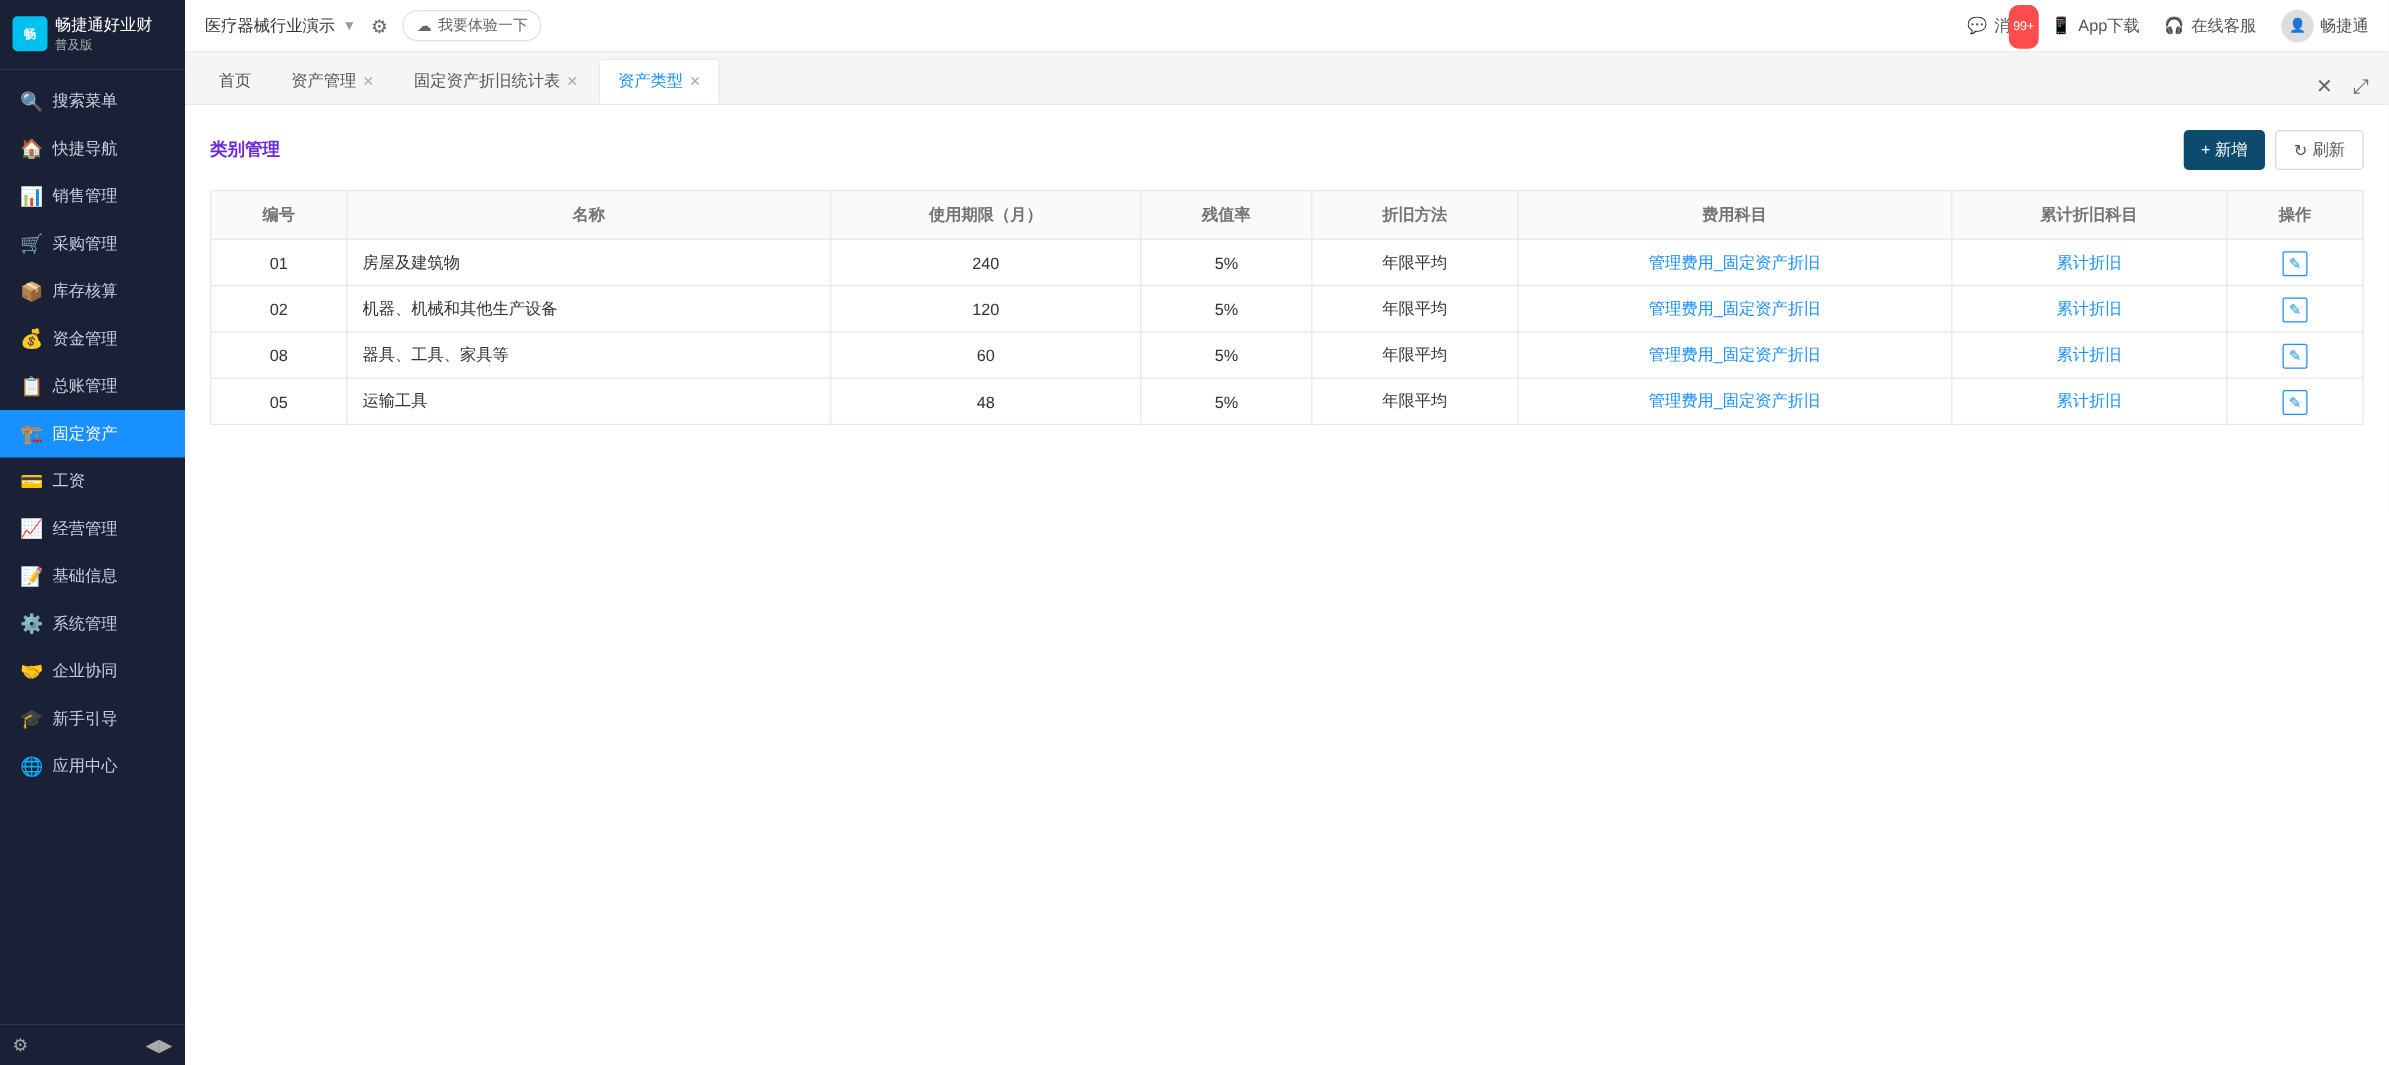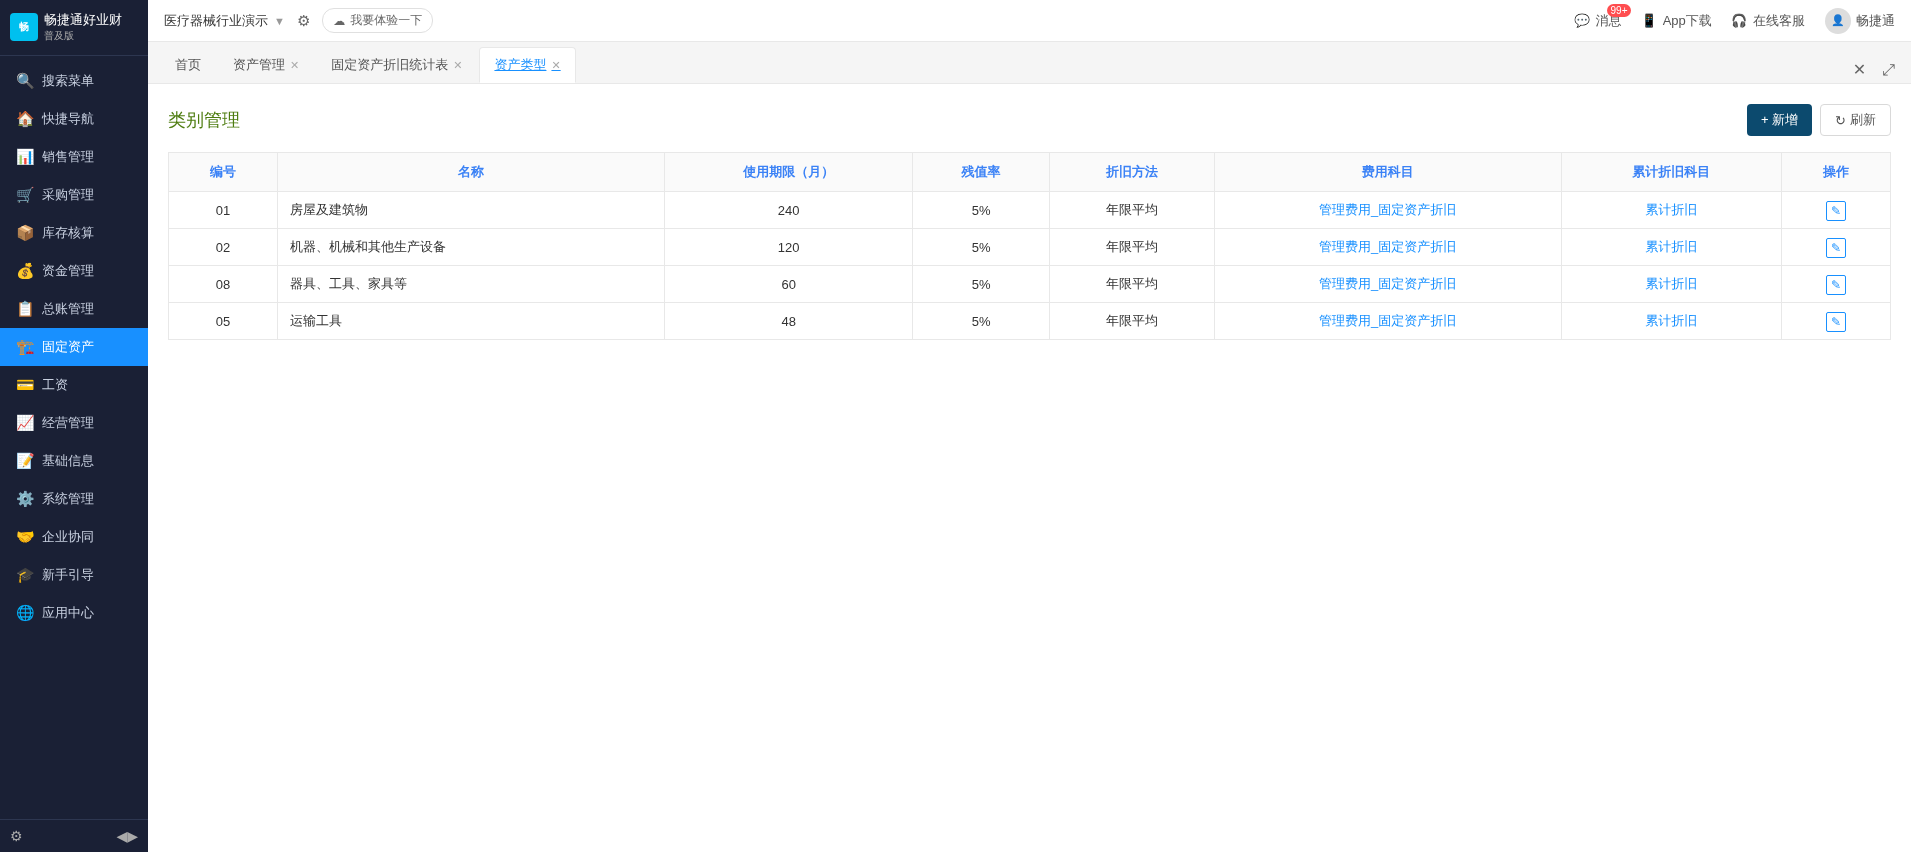--- a/index.html
+++ b/index.html
@@ -66,21 +66,21 @@
     .topbar-project { display: flex; align-items: center; gap: 6px; color: #333; font-size: 13px; cursor: pointer; }
     .topbar-chevron { color: #999; font-size: 11px; }
     .topbar-gear { color: #666; cursor: pointer; font-size: 15px; }
     .topbar-trial { display: flex; align-items: center; gap: 5px; color: #666; font-size: 12px; cursor: pointer; border: 1px solid #e0e0e0; border-radius: 12px; padding: 3px 10px; }
     .topbar-right { display: flex; align-items: center; gap: 20px; }
     .topbar-right-item { display: flex; align-items: center; gap: 5px; color: #555; font-size: 13px; cursor: pointer; position: relative; }
     .badge {
       background: #ff4d4f;
       color: #fff;
       font-size: 10px;
-      padding: 1px 4px;
+      padding: 12px 4px;
       border-radius: 8px;
       position: absolute;
       top: -8px; right: -10px;
     }
     .topbar-avatar { width: 26px; height: 26px; background: #ddd; border-radius: 50%; display: flex; align-items: center; justify-content: center; font-size: 11px; color: #666; }
 
     
     .tabs-bar {
       height: 42px;
       background: #f5f5f5;
@@ -99,32 +99,31 @@
       border: 1px solid transparent;
       color: #555;
       background: transparent;
     }
     .tab.active {
       background: #fff;
       border-color: #e8e8e8;
       border-bottom-color: #fff;
       color: #1890ff;
       font-weight: 500;
-      text-decoration: underline;
     }
     .tab-close { font-size: 11px; color: #aaa; cursor: pointer; }
     .tabs-actions { margin-left: auto; display: flex; align-items: center; gap: 8px; }
     .tabs-action-btn { background: none; border: none; cursor: pointer; color: #666; font-size: 16px; padding: 4px; }
 
     
     .page-content { flex: 1; padding: 20px 20px; overflow: auto; background: #fff; }
 
     
     .page-header { display: flex; align-items: center; justify-content: space-between; margin-bottom: 16px; }
-    .page-title { font-size: 18px; font-weight: 400; color: #4d7c0f; }
+    .page-title { font-size: 14px; font-weight: 700; color: #6d28d9; }
     .page-actions { display: flex; gap: 8px; }
     .btn-primary {
       background: #0c4a6e;
       color: #fff;
       border: none;
       border-radius: 4px;
       padding: 6px 14px;
       font-size: 13px;
       cursor: pointer;
       display: flex; align-items: center; gap: 4px;
@@ -140,21 +139,21 @@
       display: flex; align-items: center; gap: 4px;
     }
 
     
     .data-table { width: 100%; border-collapse: collapse; font-size: 13px; }
     .data-table thead tr { background: #fafafa; }
     .data-table th {
       border: 1px solid #e8e8e8;
       padding: 10px 12px;
       text-align: center;
-      color: #3b82f6;
+      color: #737373;
       font-weight: 600;
       white-space: nowrap;
     }
     .data-table td {
       border: 1px solid #e8e8e8;
       padding: 9px 12px;
       color: #333;
       text-align: center;
     }
     .td-name { text-align: left !important; color: #1890ff; cursor: pointer; }

